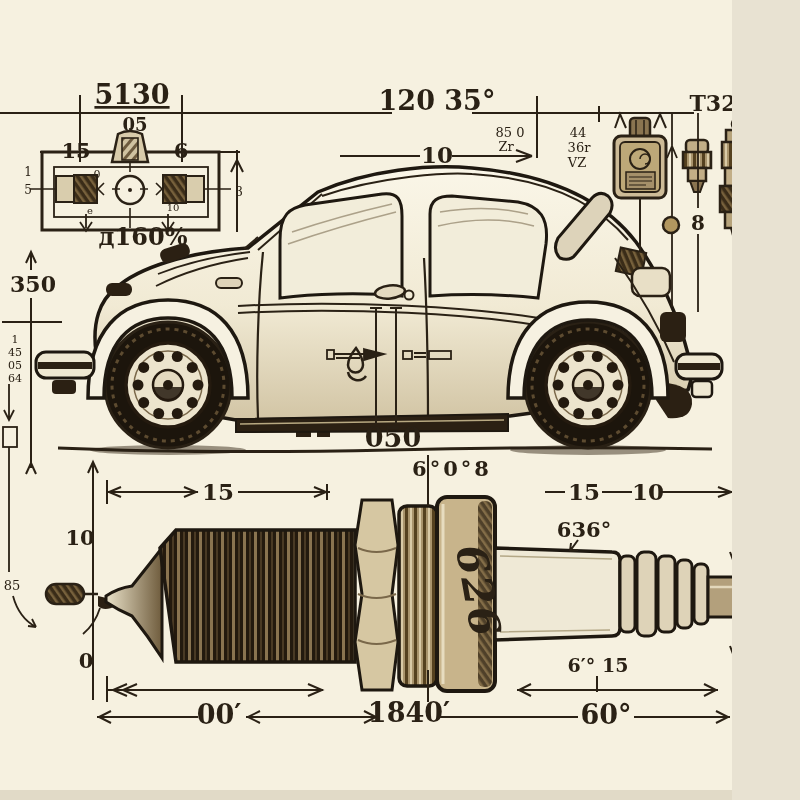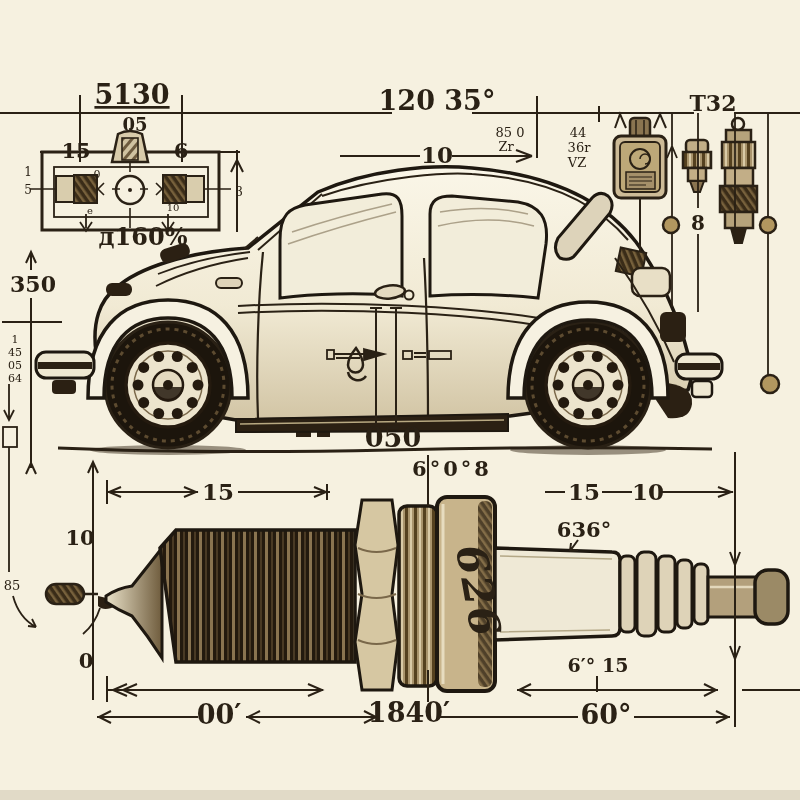--- a/index.html
+++ b/index.html
@@ -1,16 +1,16 @@
 <!DOCTYPE html>
 <html><head>
 <meta charset="utf-8">
 <style>
   html,body{margin:0;padding:0;background:#e8e2d2;}
-  .stage{position:relative;width:800px;height:800px;background:#f6f1e0;overflow:hidden;
+  .stage{position:relative;width:732px;height:800px;background:#f6f1e0;overflow:hidden;
          font-family:"DejaVu Serif", serif;}
   svg{position:absolute;left:0;top:0;}
   text{fill:#2a2115;font-family:"DejaVu Serif", serif;}
   .dim{font-weight:700;}
   .small{font-weight:400;}
   .ink{stroke:#2a2115;fill:none;}
 </style>
 </head>
 <body>
 

